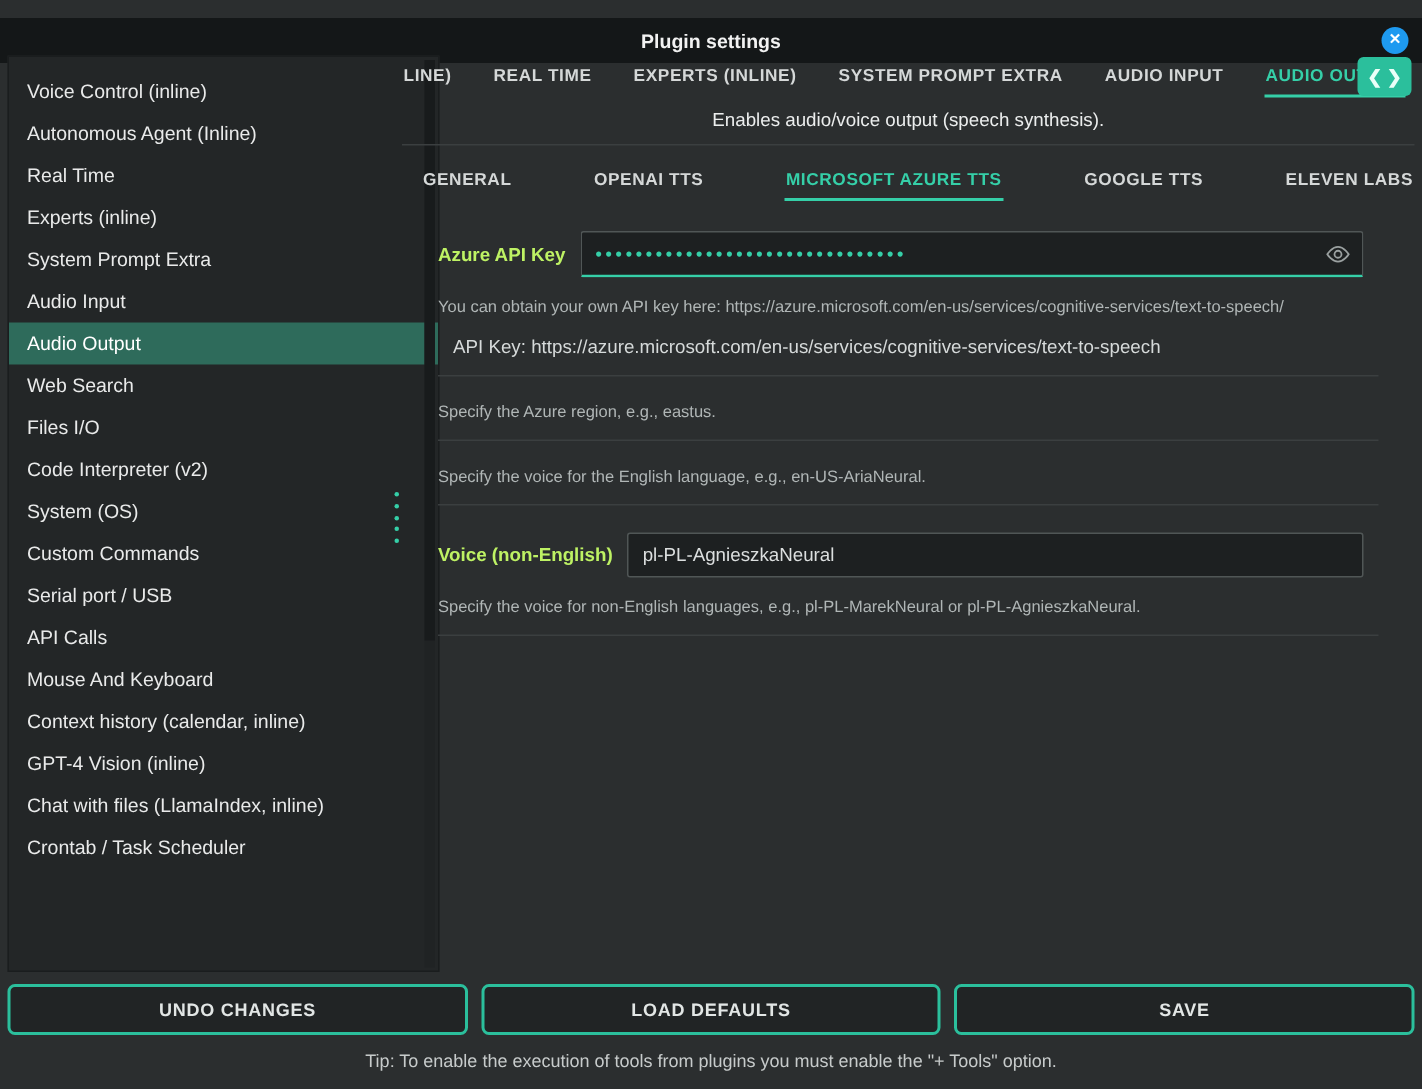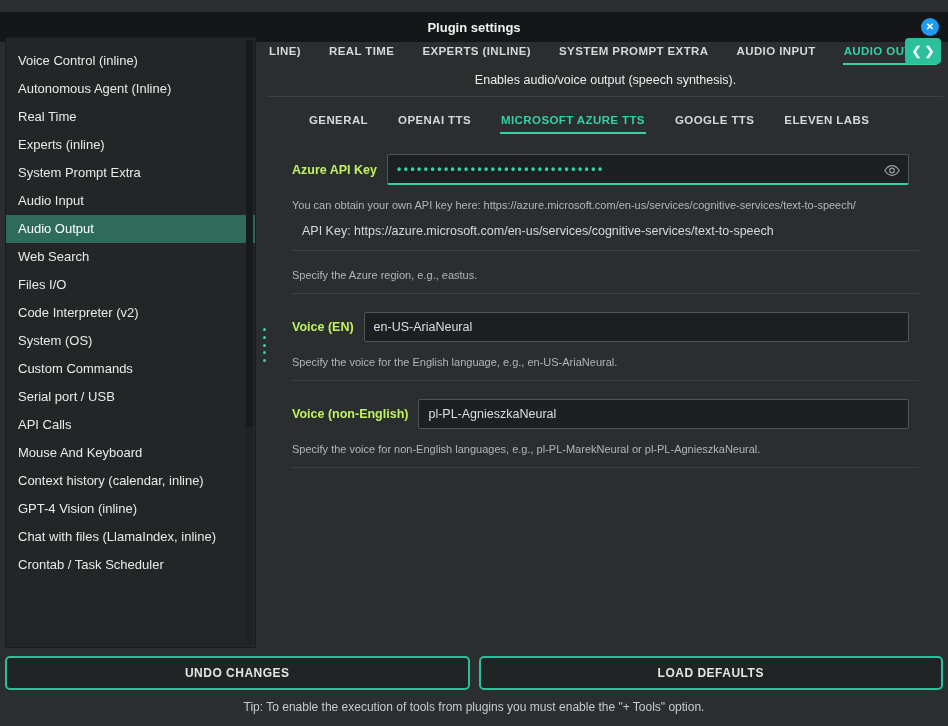--- a/index.html
+++ b/index.html
@@ -16,21 +16,21 @@
     --close_blue:#1e9af0;
   }
   
   .titlebar{position:absolute;top:12px;left:0;right:0;height:30px;background:#141718;
     display:flex;align-items:center;justify-content:center;}
   .titlebar .title{color:#f2f2f2;font-size:13px;font-weight:bold;}
   .close-btn{position:absolute;right:9px;top:6px;width:18px;height:18px;border-radius:50%;
     background:var(--close_blue);color:#fff;display:flex;align-items:center;justify-content:center;
     font-size:10px;font-weight:bold;cursor:pointer;line-height:1;}
   
-  .sidebar{position:absolute;left:5px;top:37px;width:251px;height:611px;background:#232627;
+  .sidebar{position:absolute;left:5px;top:37px;width:288px;height:611px;background:#232627;
     border:1px solid #1a1d1e;box-sizing:border-box;padding-top:9px;}
   .side-item{padding:6px 12px;font-size:13px;color:#e9eaea;height:16px;line-height:16px;
     cursor:pointer;white-space:nowrap;overflow:hidden;}
   .side-item.selected{background:var(--selected_bg);color:#ffffff;}
   .side-scrollbar{position:absolute;top:2px;right:2px;width:7px;bottom:2px;background:#202324;}
   .side-scrollbar .thumb{width:100%;height:64%;background:#181b1c;}
   
   .splitter{position:absolute;left:260px;top:328px;width:8px;height:34px;
     display:flex;flex-direction:column;align-items:center;justify-content:space-between;cursor:col-resize;}
   .splitter i{width:3px;height:3px;border-radius:50%;background:var(--accent);display:block;}
@@ -42,21 +42,21 @@
     cursor:pointer;white-space:nowrap;}
   .tab.active{color:var(--accent);border-bottom:2px solid var(--accent);padding-bottom:6px;}
   .tab.partial{max-width:34px;overflow:hidden;}
   .tabscroll{position:absolute;right:2px;top:1px;height:26px;width:36px;background:var(--accent_dim);
     border-radius:4px;display:flex;align-items:center;justify-content:center;gap:3px;}
   .tabscroll span{color:#eafff8;font-size:12px;font-weight:bold;cursor:pointer;line-height:1;}
   
   .desc{margin-top:8px;text-align:center;color:#eceeee;font-size:12.5px;}
   .hr-full{border-top:1px solid #3b3f40;margin-top:9px;}
   
-  .subtabs{display:flex;gap:28px;margin:13px 0 0 40px;height:24px;align-items:flex-end;}
+  .subtabs{display:flex;gap:15px;margin:13px 0 0 13px;height:24px;align-items:flex-end;justify-content:space-between;}
   
   .form{margin-top:20px;padding-left:24px;}
   .frow{display:flex;align-items:center;gap:10px;margin-right:34px;}
   .flabel{font-size:12.5px;font-weight:bold;color:#bef264;white-space:nowrap;}
   .finput{flex:1;height:28px;background:#1d2021;border:1px solid #505656;border-radius:2px;
     color:#dcdfdf;font-size:12.5px;padding:0 9px;font-family:"Liberation Sans",sans-serif;box-sizing:content-box;}
   .pwwrap{flex:1;height:28px;background:#1d2021;border:1px solid #505656;
     border-bottom:2px solid var(--accent);border-radius:2px;display:flex;align-items:center;
     padding:0 9px;position:relative;cursor:text;}
   .pwval{color:var(--accent);font-size:12px;font-weight:bold;letter-spacing:2.5px;
@@ -155,35 +155,32 @@
         </span>
       </div>
     </div>
     <div class="help">You can obtain your own API key here: https://azure.microsoft.com/en-us/services/cognitive-services/text-to-speech/</div>
     <div class="extra">API Key: https://azure.microsoft.com/en-us/services/cognitive-services/text-to-speech</div>
     <div class="hr"></div>
 
     <div class="help">Specify the Azure region, e.g., eastus.</div>
     <div class="hr"></div>
 
-    <div class="frow">
-      <label class="flabel">Voice (EN)</label>
-      <input class="finput" value="en-US-AriaNeural" style="">
-    </div>
     <div class="help">Specify the voice for the English language, e.g., en-US-AriaNeural.</div>
     <div class="hr"></div>
 
     <div class="frow">
       <label class="flabel">Voice (non-English)</label>
       <input class="finput" value="pl-PL-AgnieszkaNeural" style="">
     </div>
     <div class="help">Specify the voice for non-English languages, e.g., pl-PL-MarekNeural or pl-PL-AgnieszkaNeural.</div>
     <div class="hr"></div>
 
   </div>
 </div>
 
 <div class="footer">
   <button class="fbtn">UNDO CHANGES</button>
   <button class="fbtn">LOAD DEFAULTS</button>
+  <button class="fbtn">SAVE</button>
 </div>
 
 <div class="tip">Tip: To enable the execution of tools from plugins you must enable the "+ Tools" option.</div>
 
 </body></html>

